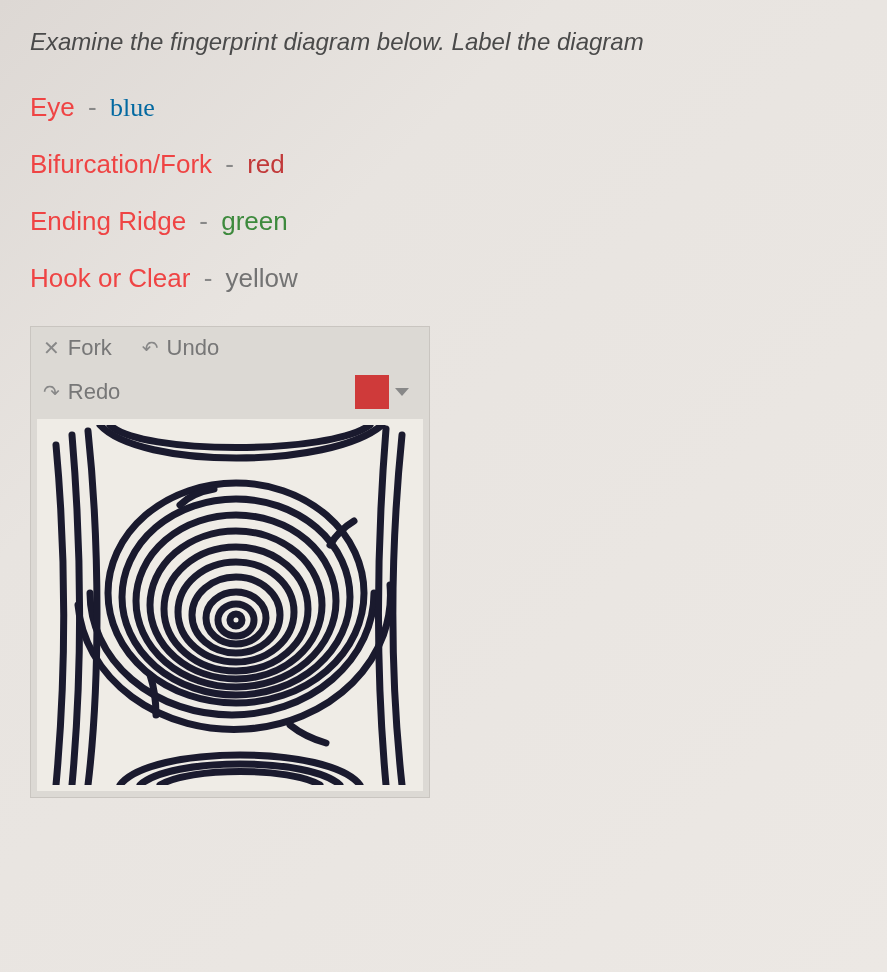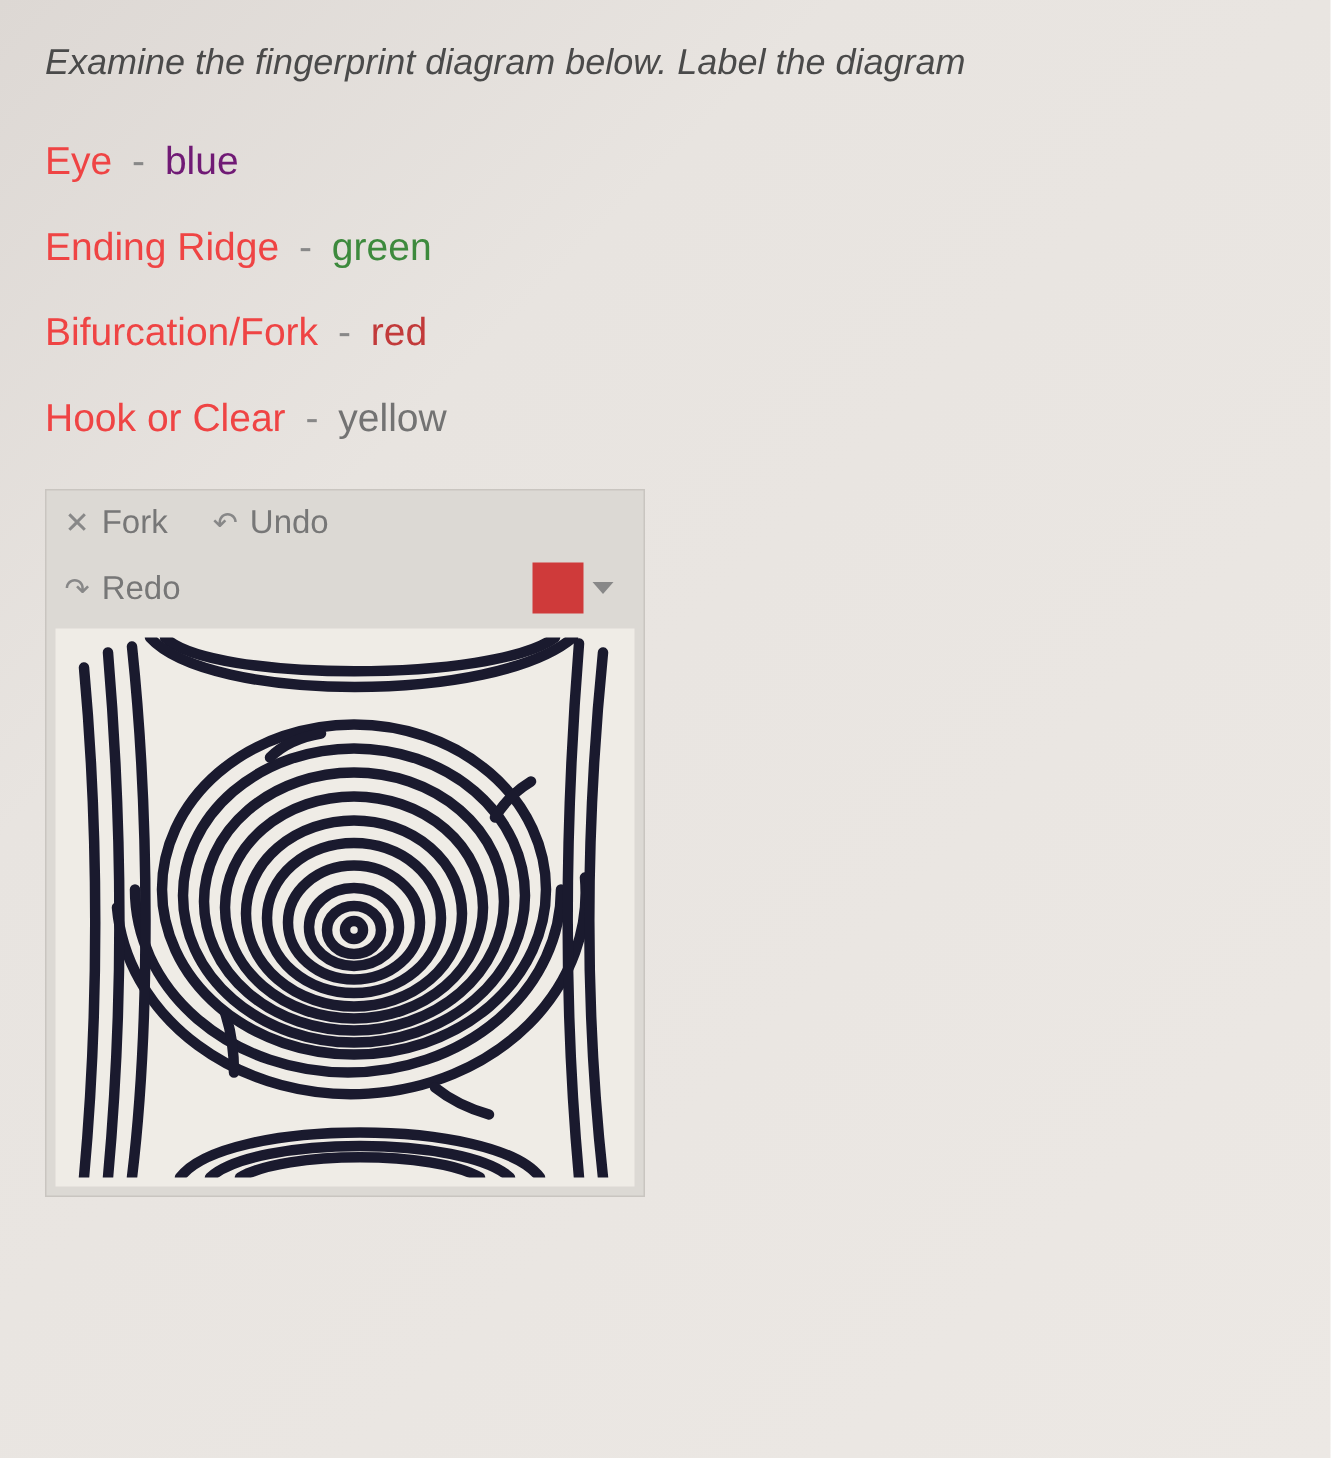--- a/index.html
+++ b/index.html
@@ -34,21 +34,21 @@
       margin-bottom: 26px;
       font-weight: 400;
     }
     .legend-label {
       color: #ef4444;
     }
     .legend-sep {
       color: #888;
       margin: 0 6px;
     }
-    .legend-color.blue { color: #701a75; }
+    .legend-color.blue { color: #0369a1; font-family: Liberation Serif, serif; }
     .legend-color.green { color: #3d8a3d; }
     .legend-color.red { color: #c23a3a; }
     .legend-color.yellow { color: #737373; }
 
     .drawing-widget {
       width: 400px;
       background: #dcd9d4;
       border: 1px solid #c9c5c0;
       margin-top: 6px;
     }
@@ -114,24 +114,24 @@
 </head>
 <body>
 
 <div class="instruction">Examine the fingerprint diagram below. Label the diagram</div>
 
 <div class="legend">
   <div class="legend-row">
     <span class="legend-label">Eye</span><span class="legend-sep"> - </span><span class="legend-color blue">blue</span>
   </div>
   <div class="legend-row">
-    <span class="legend-label">Ending Ridge</span><span class="legend-sep"> - </span><span class="legend-color green">green</span>
+    <span class="legend-label">Bifurcation/Fork</span><span class="legend-sep"> - </span><span class="legend-color red">red</span>
   </div>
   <div class="legend-row">
-    <span class="legend-label">Bifurcation/Fork</span><span class="legend-sep"> - </span><span class="legend-color red">red</span>
+    <span class="legend-label">Ending Ridge</span><span class="legend-sep"> - </span><span class="legend-color green">green</span>
   </div>
   <div class="legend-row">
     <span class="legend-label">Hook or Clear</span><span class="legend-sep"> - </span><span class="legend-color yellow">yellow</span>
   </div>
 </div>
 
 <div class="drawing-widget">
   <div class="toolbar">
     <div class="tool-btn">
       <span class="ico">✕</span>

